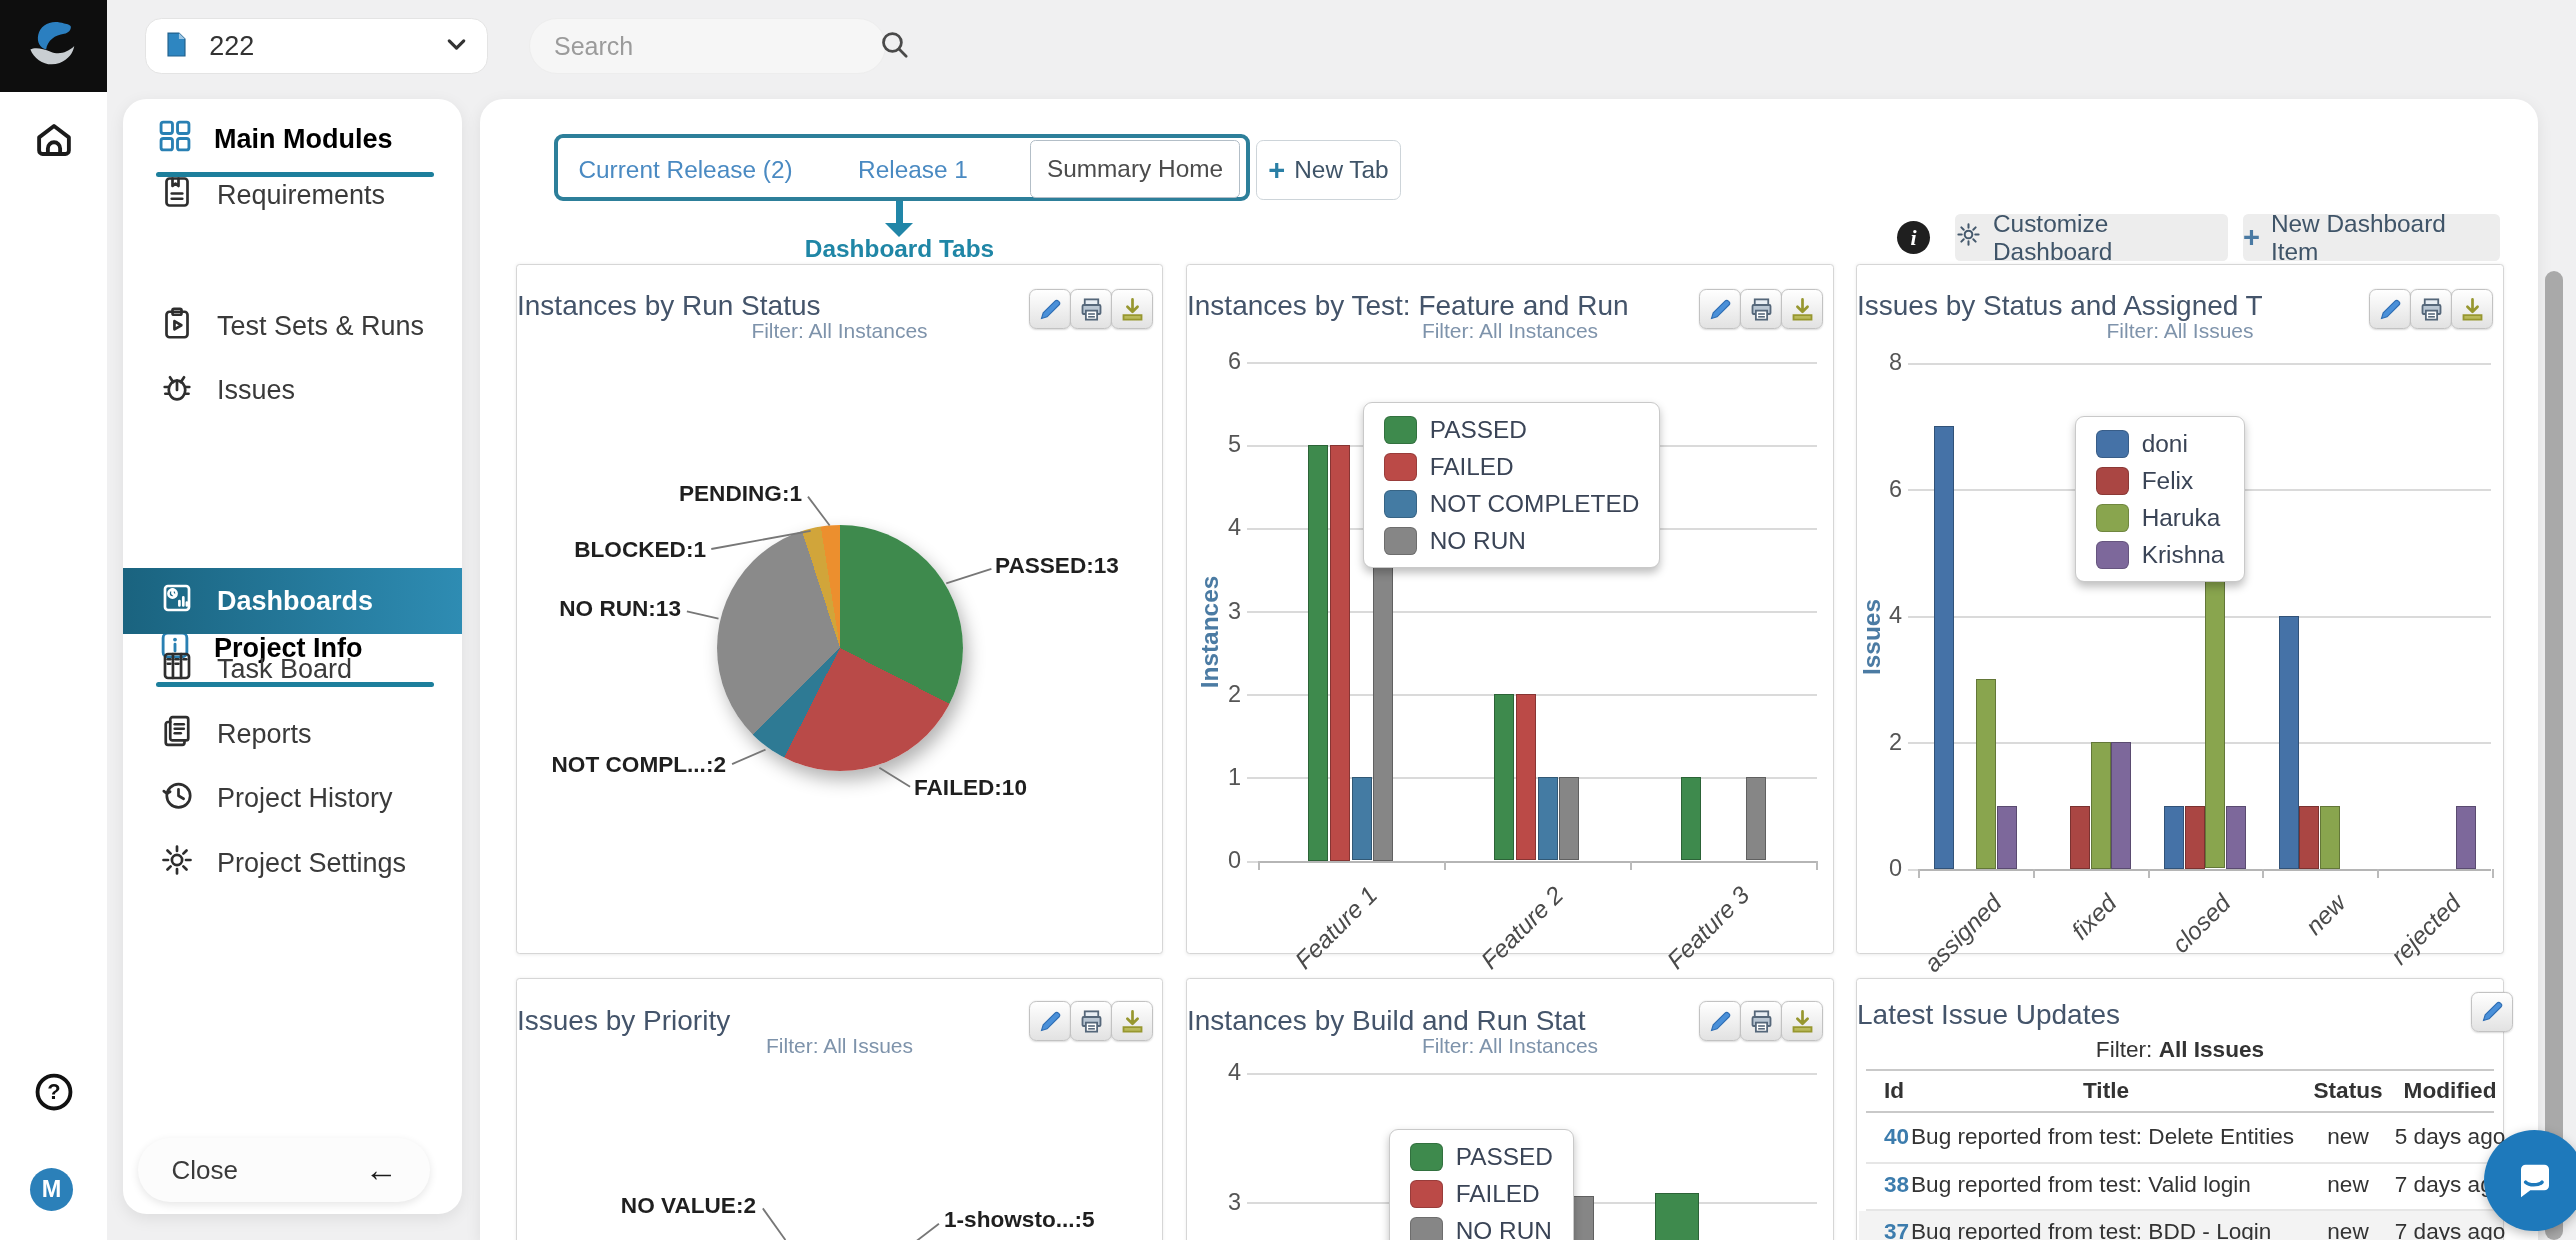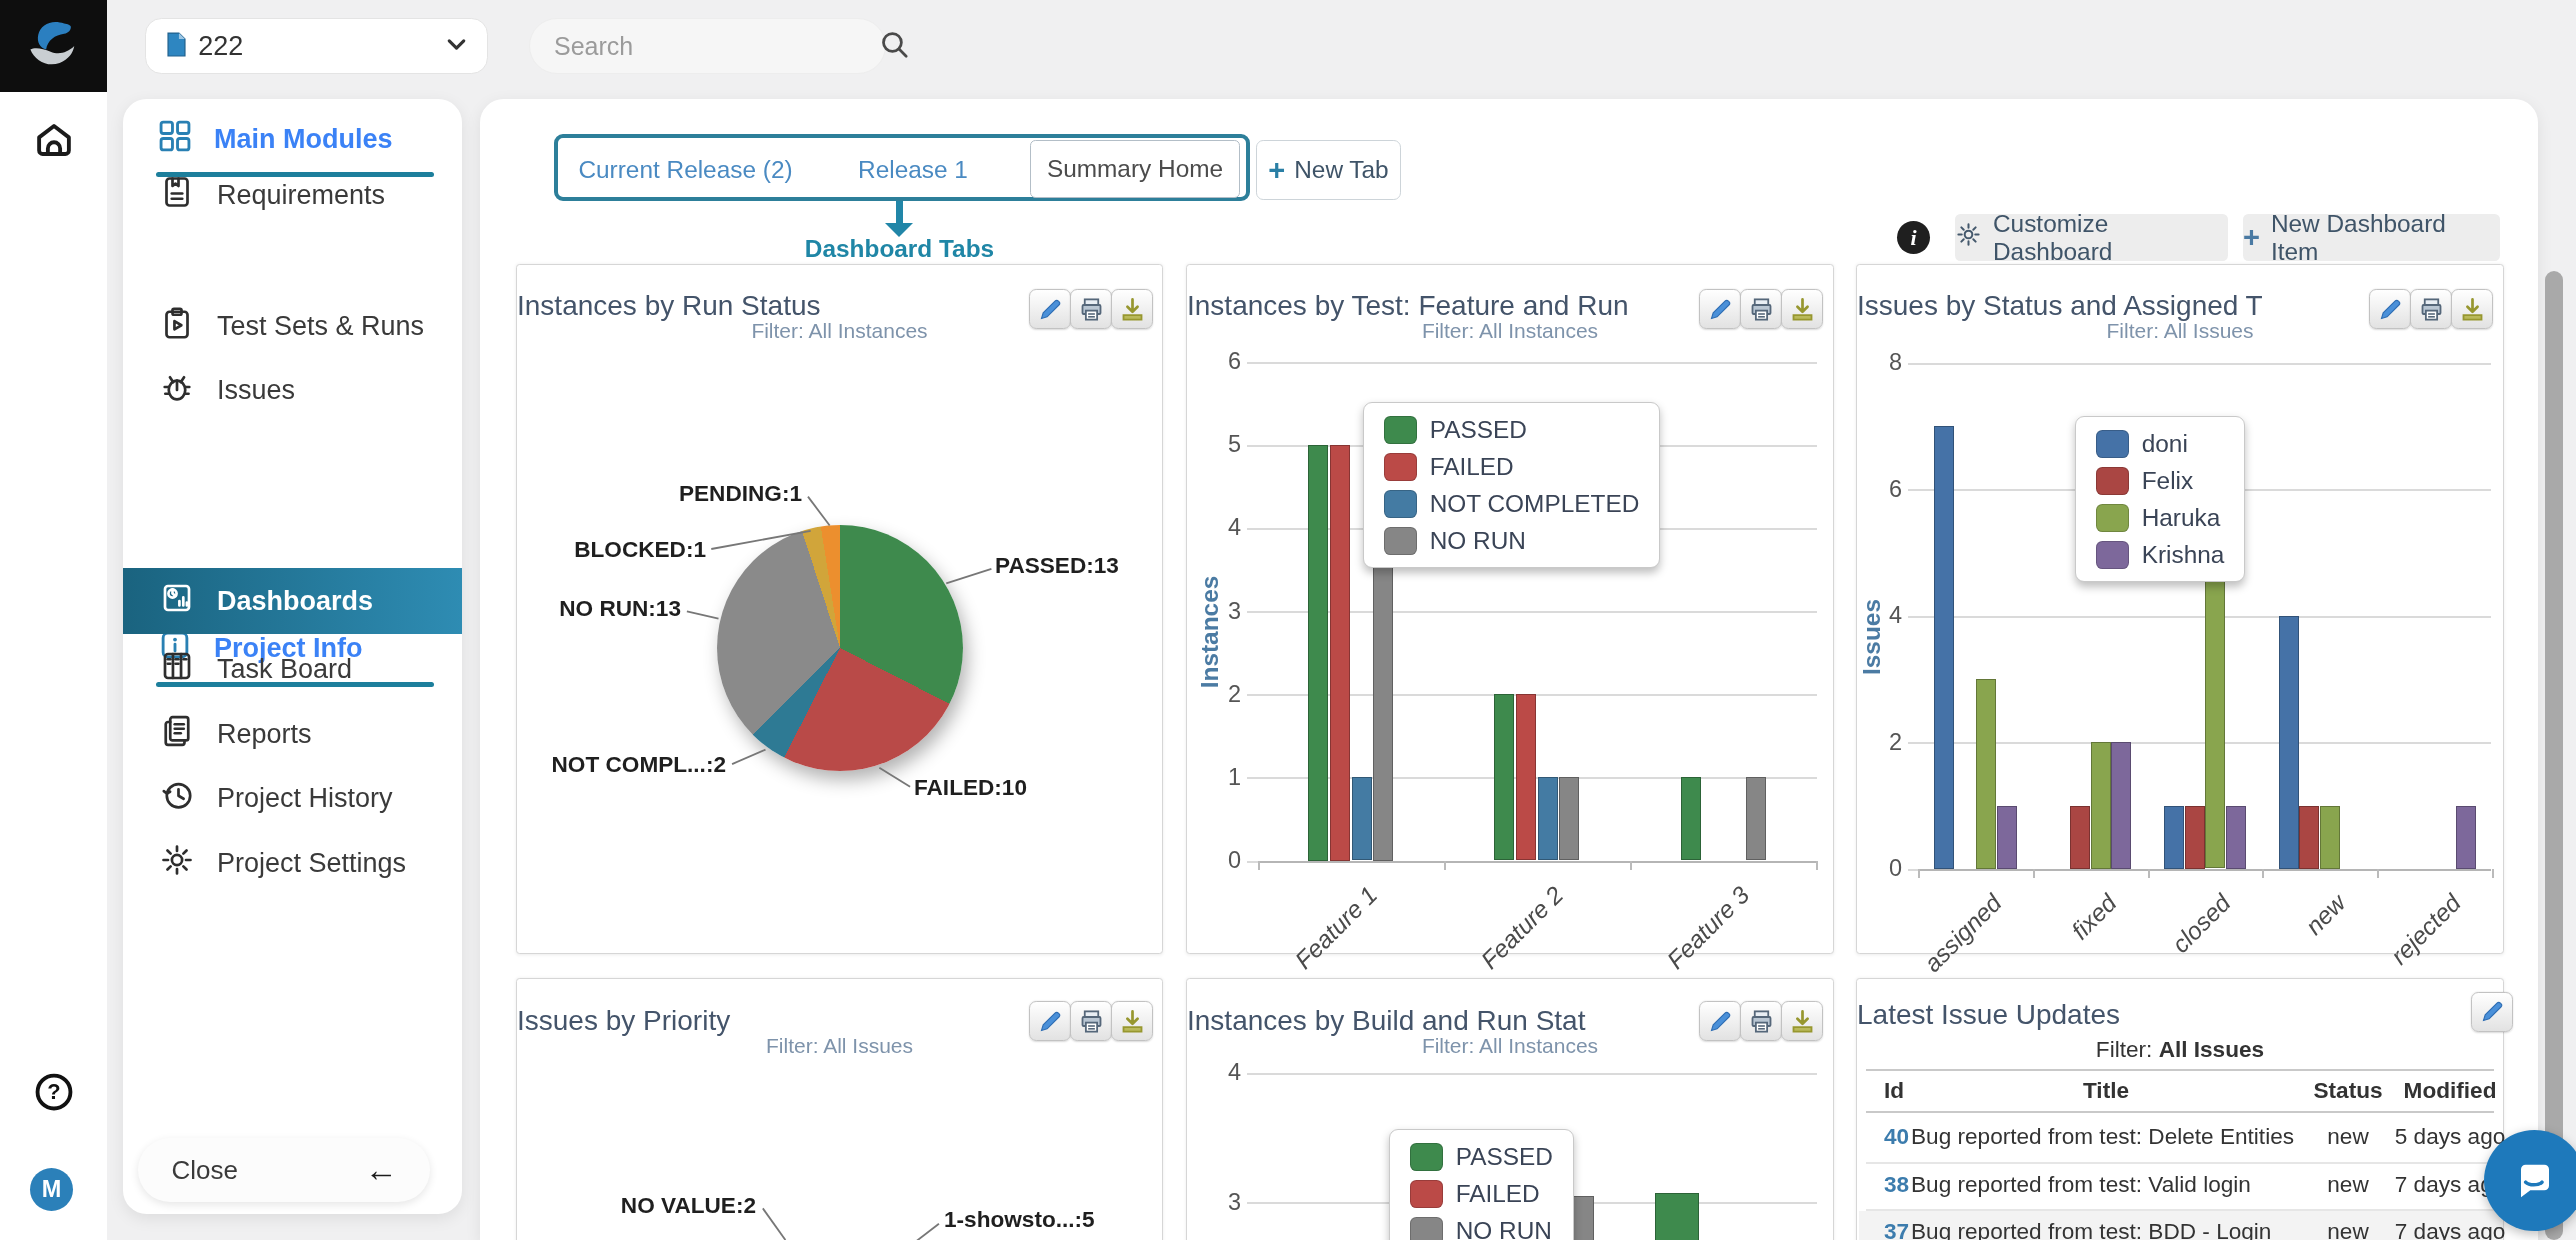--- a/index.html
+++ b/index.html
@@ -12,32 +12,32 @@
   .rail-icon{position:absolute;left:32px;width:43px;height:43px;display:flex;align-items:center;justify-content:center;cursor:pointer}
   #home-ic{top:118px}
   #help-ic{top:1070px}
   #avatar{position:absolute;left:30px;top:1168px;width:43px;height:43px;border-radius:50%;
           background:#2b80b9;color:#fff;font-size:23.5px;font-weight:bold;
           display:flex;align-items:center;justify-content:center}
   
   #project-select{position:absolute;left:145px;top:18px;width:343px;height:56px;background:#fff;
           border:1.8px solid #e4e4e4;border-radius:16.3px;display:flex;align-items:center;
           padding:0 16.3px;box-sizing:border-box;cursor:pointer}
-  #proj-label{font-size:27px;color:#333;margin-left:7px;flex:1}
+  #proj-label{font-size:27px;color:#333;margin-left:18px;flex:1}
   #search{position:absolute;left:529px;top:18px;width:357px;height:56px;background:#f6f6f6;
           border:1.8px solid #ededed;border-radius:31px;display:flex;align-items:center;
           padding:0 22px;box-sizing:border-box}
   #search input{flex:1;border:none;outline:none;background:transparent;font-size:25px;color:#555;
           font-family:"Liberation Sans",sans-serif}
   #search input::placeholder{color:#9b9b9b}
   
   #sidebar{position:absolute;left:123px;top:99px;width:339px;height:1115px;background:#fff;
           border-radius:23.5px;box-shadow:0 4.5px 16.3px rgba(0,0,0,.08)}
   .side-head{position:absolute;left:33px;display:flex;align-items:center;gap:20px;
-          font-size:27px;font-weight:bold;color:#3b82f6}
+          font-size:27px;font-weight:bold;color:#000000}
   .side-underline{position:absolute;left:33px;width:278px;height:4.5px;background:#1d7f9c;border-radius:2.7px}
   .side-item{position:absolute;left:0;width:339px;height:58px;display:flex;align-items:center;
           padding-left:36px;box-sizing:border-box;gap:22px;font-size:27px;color:#3a3a3a;cursor:pointer}
   .side-item.sel{background:linear-gradient(90deg,#1a637f,#2e8cb3);color:#fff;font-weight:bold;height:66px}
   #close-btn{position:absolute;left:15.4px;top:1039px;width:292px;height:64px;background:#fcfcfc;
           border-radius:33px;box-shadow:0 2.7px 9px rgba(0,0,0,.10);display:flex;align-items:center;
           padding:0 33px;box-sizing:border-box;font-size:26px;color:#3a3a3a;cursor:pointer}
   #close-arrow{margin-left:auto;font-size:33px;color:#1c1c1c}
   
   #main{position:absolute;left:480px;top:99px;width:2058px;height:1142px;background:#fff;

